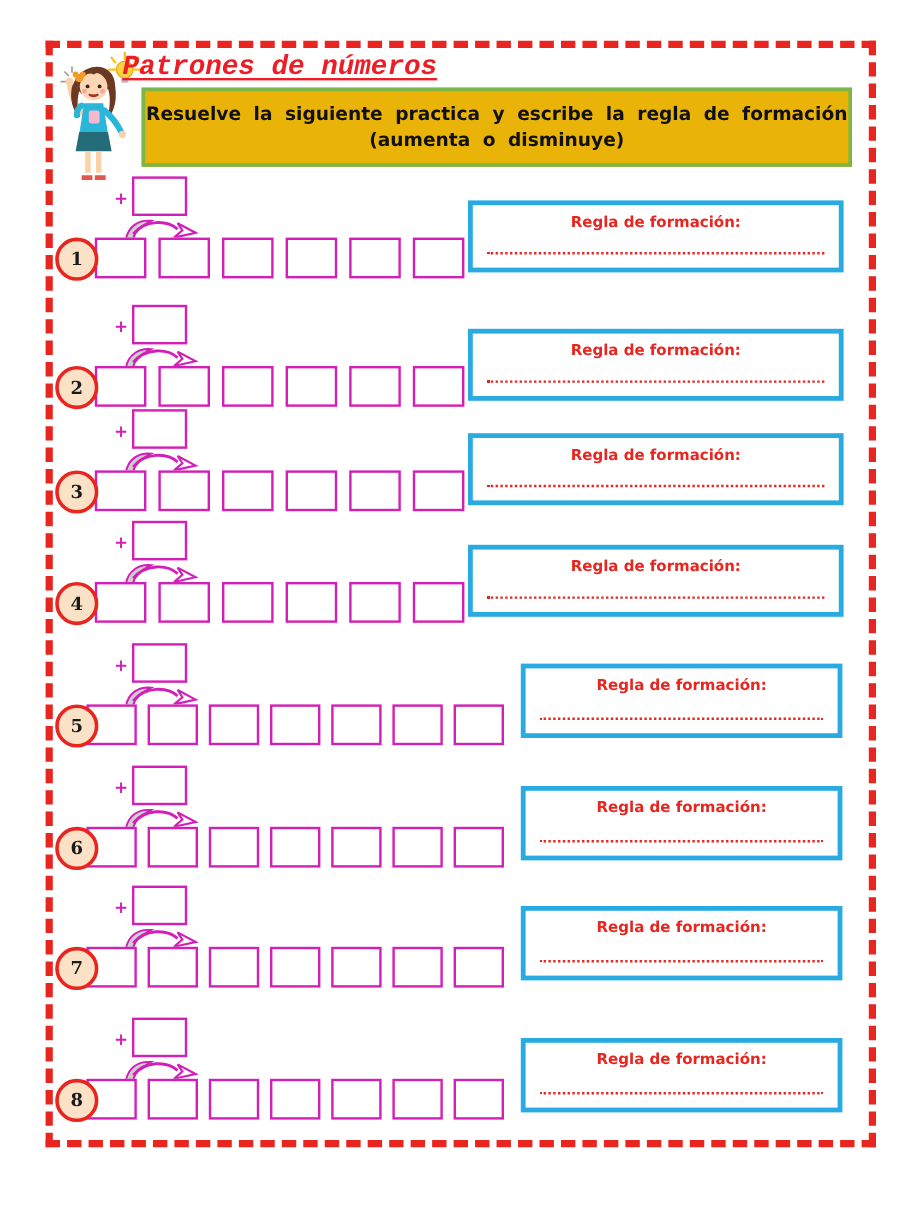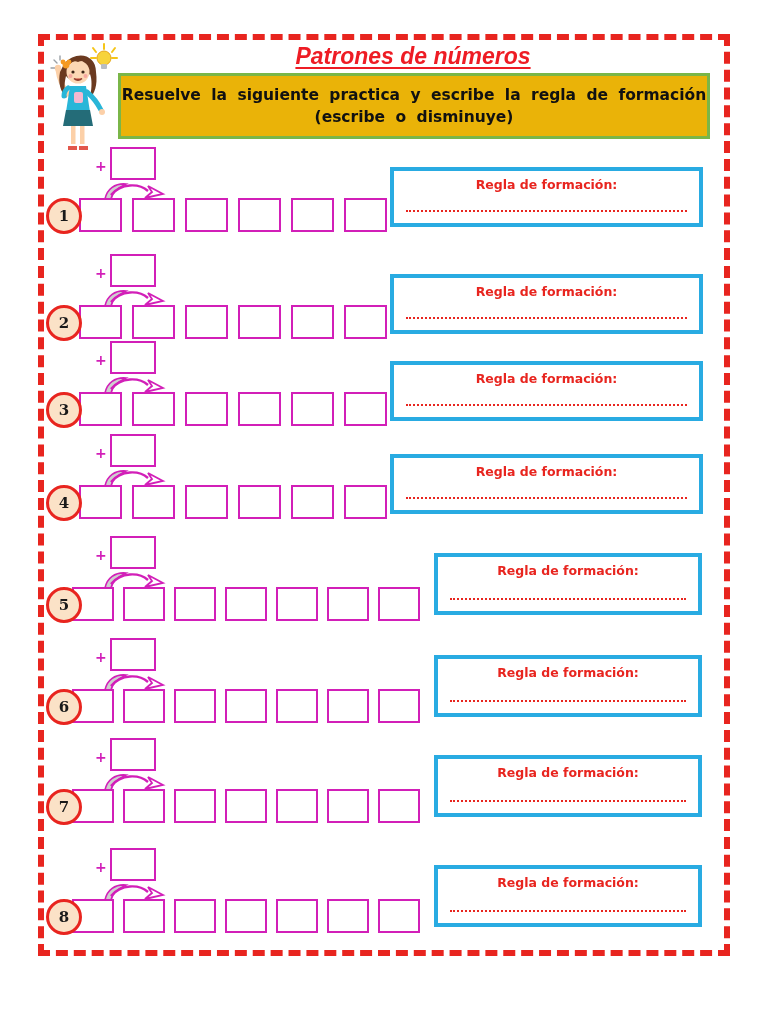--- a/index.html
+++ b/index.html
@@ -6,22 +6,22 @@
     --page-border:#e8251f; --magenta:#d21fb8; --cyan:#29abe2;
     --green:#7ab648; --title-red:#ee1c24; --circle-fill:#fbe2c7;
   }
   *{margin:0;padding:0;box-sizing:border-box;}
   html,body{width:768px;height:1024px;background:#ffffff;overflow:hidden;
     font-family:"DejaVu Sans","Liberation Sans",sans-serif;}
   .sheet{position:absolute;left:38px;top:34px;width:692px;height:922px;
     border:6px dashed var(--page-border);}
   
   .girl{position:absolute;left:2px;top:2px;width:76px;height:114px;}
-  .title{position:absolute;left:0;right:0;top:3px;text-align:center;padding-left:58px;
-    font-family:Liberation Sans, sans-serif;font-style:italic;font-weight:bold;
+  .title{position:absolute;left:0;right:0;top:3px;text-align:left;padding-left:58px;
+    font-family:Liberation Mono, monospace;font-style:italic;font-weight:bold;
     font-size:23px;color:var(--title-red);text-decoration:underline;text-underline-offset:3px;}
   .instr{position:absolute;left:74px;top:33px;width:592px;height:66px;background:#eab308;
     border:3px solid var(--green);display:flex;flex-direction:column;justify-content:center;
     align-items:center;gap:4px;}
   .instr .l1{font-weight:bold;font-size:15.5px;color:#111;word-spacing:5px;white-space:nowrap;}
   .instr .l2{font-weight:bold;font-size:15.5px;color:#111;word-spacing:5px;}
   
   .row{position:absolute;left:0;width:680px;height:98px;}
   .plus-sign{position:absolute;left:51px;top:11px;color:var(--magenta);
     font-weight:bold;font-size:14px;}
@@ -98,21 +98,21 @@
     <rect x="34" y="84" width="4.5" height="18" fill="#fcd0a8"></rect>
 
     <path d="M22 104 h9 v4 h-9 z" fill="#e2574c"></path>
     <path d="M33 104 h9 v4 h-9 z" fill="#e2574c"></path>
   </svg>
 
   <div class="title">Patrones de números</div>
 
   <div class="instr">
     <div class="l1">Resuelve la siguiente practica y escribe la regla de formación</div>
-    <div class="l2">(escribe o disminuye)</div>
+    <div class="l2">(aumenta o disminuye)</div>
   </div>
 
   <div id="rows-host">
   <div class="row six" style="top: 107px;">
     <span class="plus-sign">+</span>
     <div class="plus-box"></div>
     <svg class="arrow" viewBox="0 0 66 23">
       <path d="M4 19 C6 9 14 3 25 4 C17 8 11 13 10 19 Z" fill="#cfcfcf" stroke="#d21fb8" stroke-width="1.6"></path>
       <path d="M10 15 C20 3 38 3 47 11" fill="none" stroke="#d21fb8" stroke-width="2.4"></path>
       <path d="M62 14 L47 6 L51 12 L44 18 Z" fill="#ffffff" stroke="#d21fb8" stroke-width="1.8"></path>

